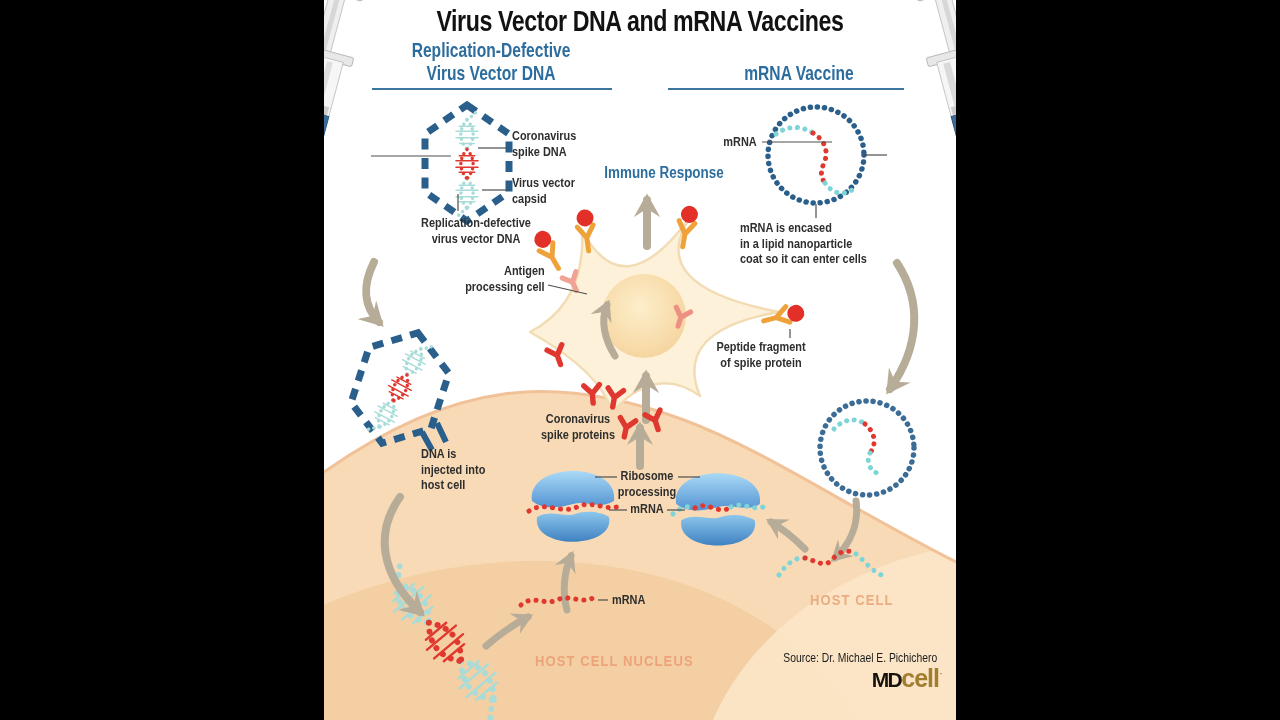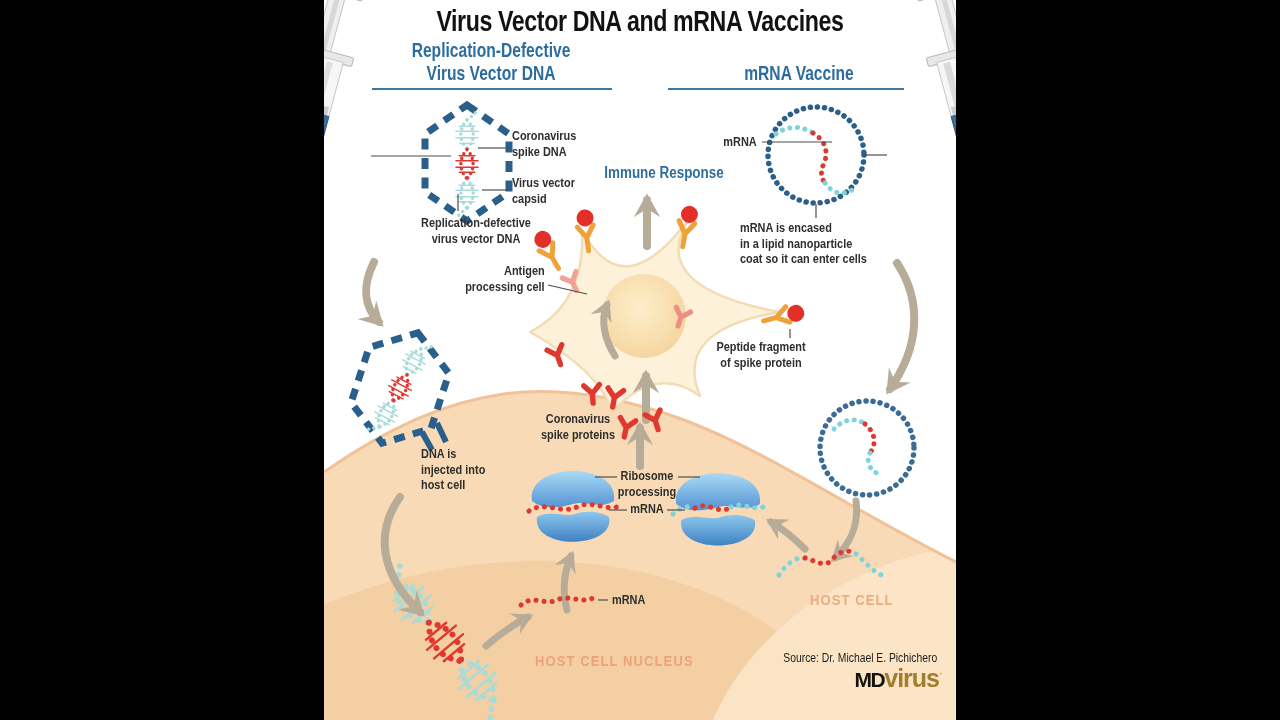--- a/index.html
+++ b/index.html
@@ -249,17 +249,17 @@
 host cell</div>
 <div class="lbl tc" style="left:243px;top:468px;width:160px;">Ribosome
 processing</div>
 <div class="lbl tc" style="left:273px;top:501px;width:100px;">mRNA</div>
 <div class="lbl tl" style="left:288px;top:592px;">mRNA</div>
 <div class="lbl tl hostlbl host-cell-lbl" style="left:486px;top:591px;">HOST CELL</div>
 <div class="lbl tl hostlbl host-nuc-lbl" style="left:211px;top:652px;">HOST CELL NUCLEUS</div>
 
 <div class="lbl tr src" style="right:19px;top:651px;">Source: Dr. Michael E. Pichichero</div>
 <div class="logo" style="right:13px;top:664px;text-align:right;">
-  <span class="md">MD</span><span class="edge">virus</span><span class="tm">·</span>
+  <span class="md">MD</span><span class="edge">cell</span><span class="tm">·</span>
 </div>
 
 </div>
 </div>
 
 </body></html>

